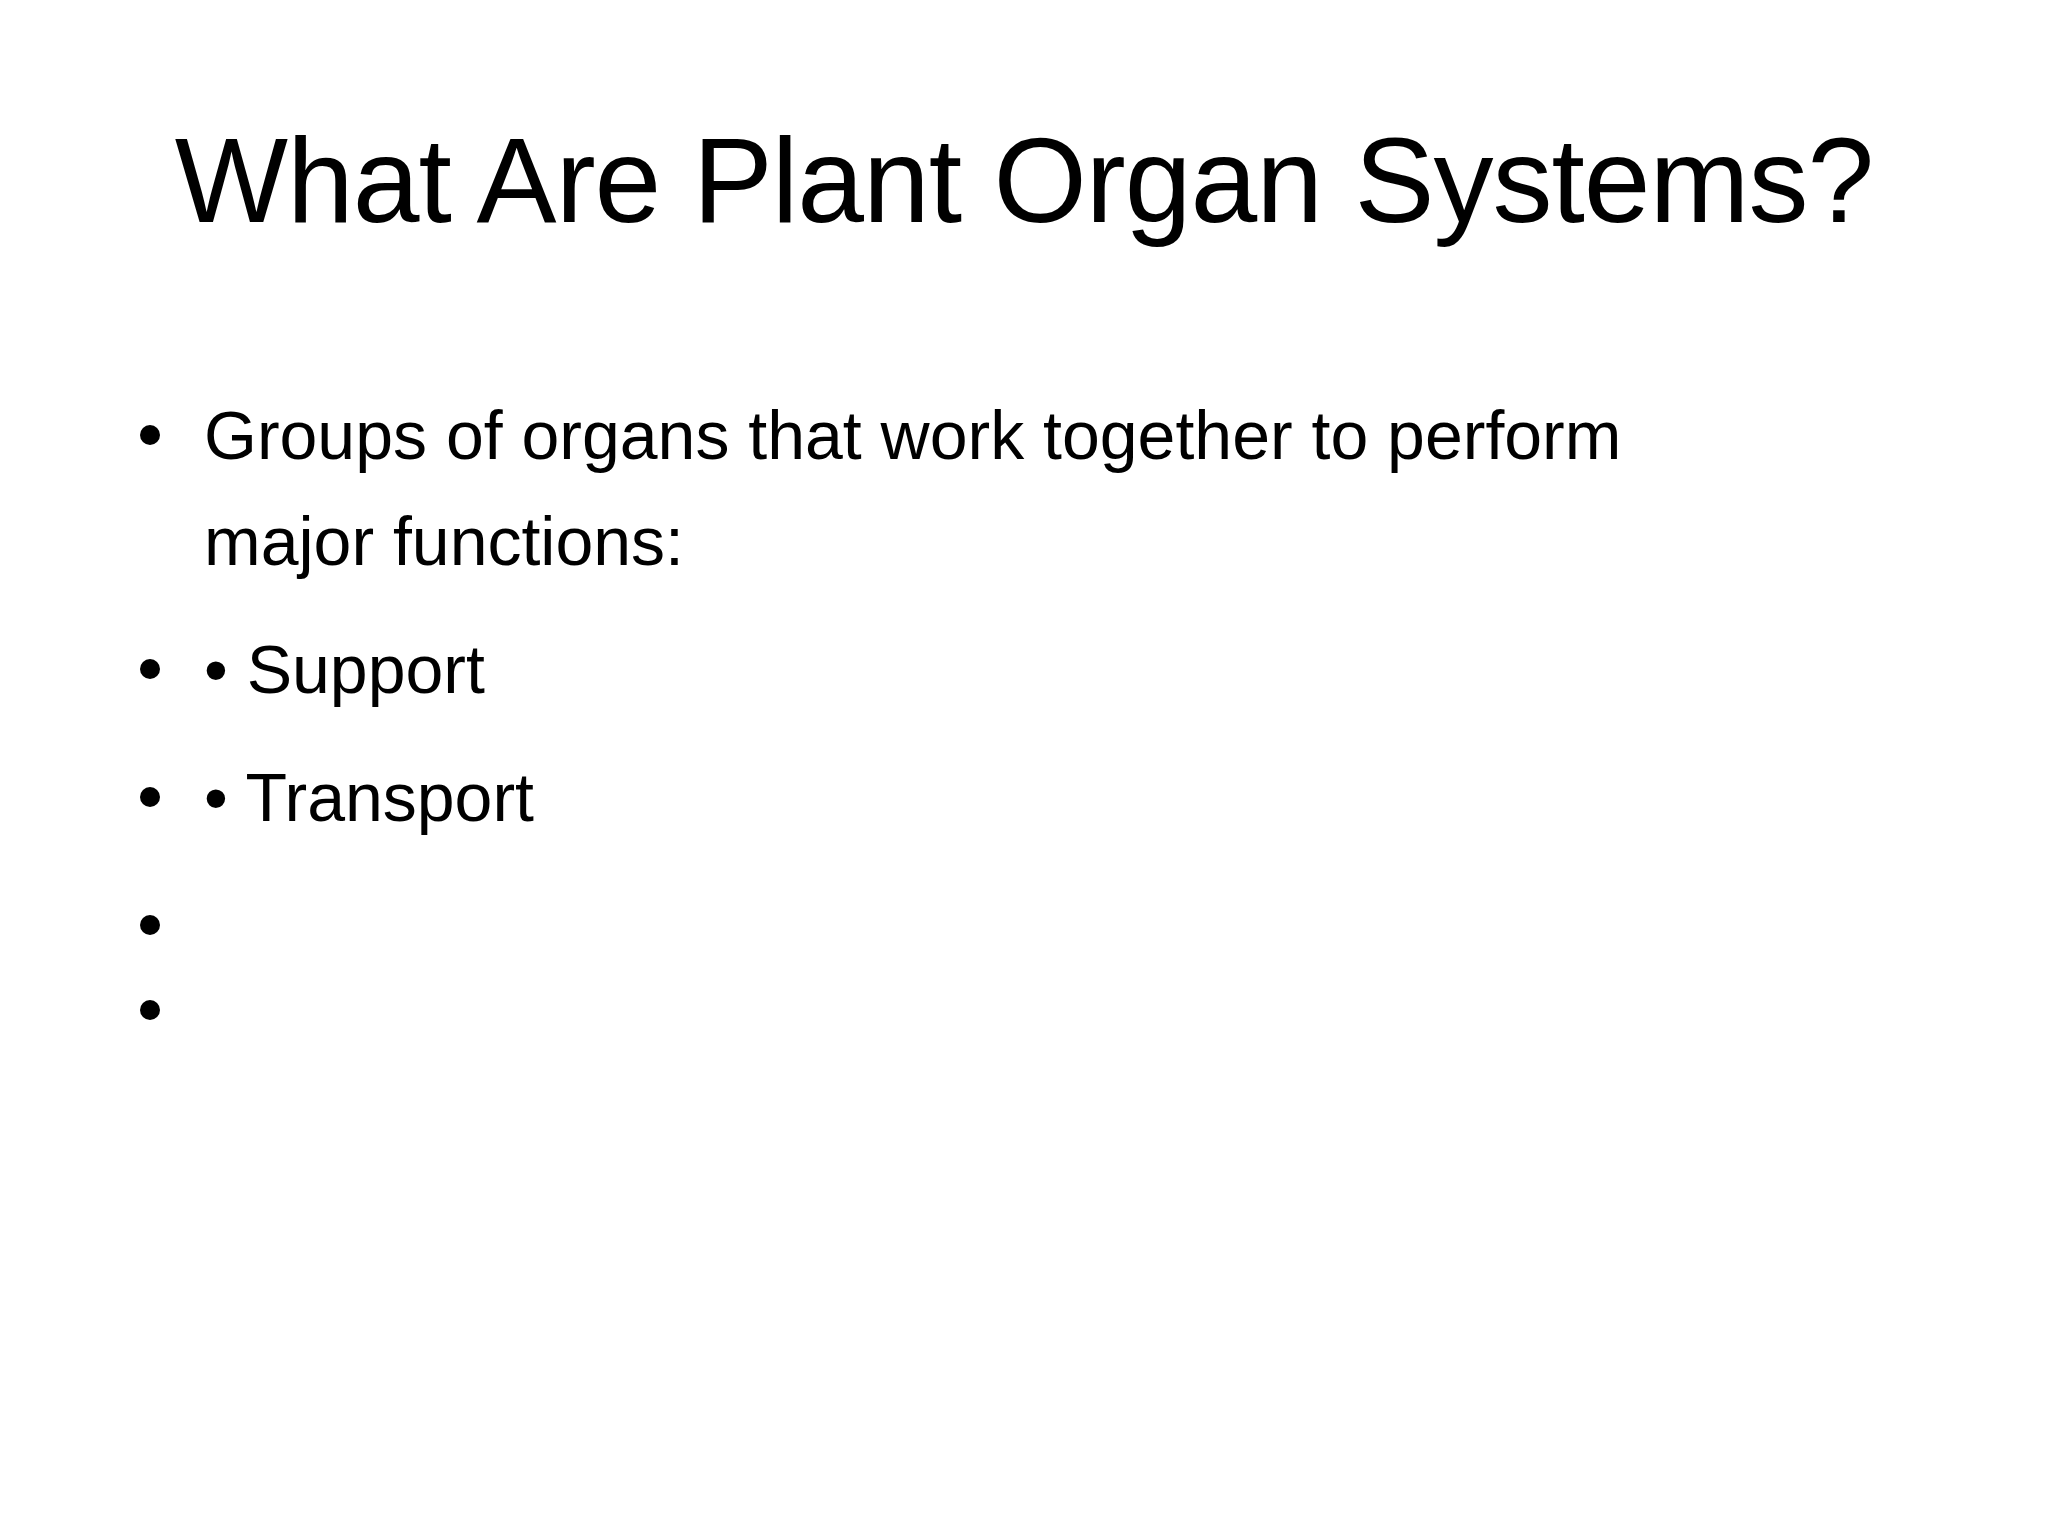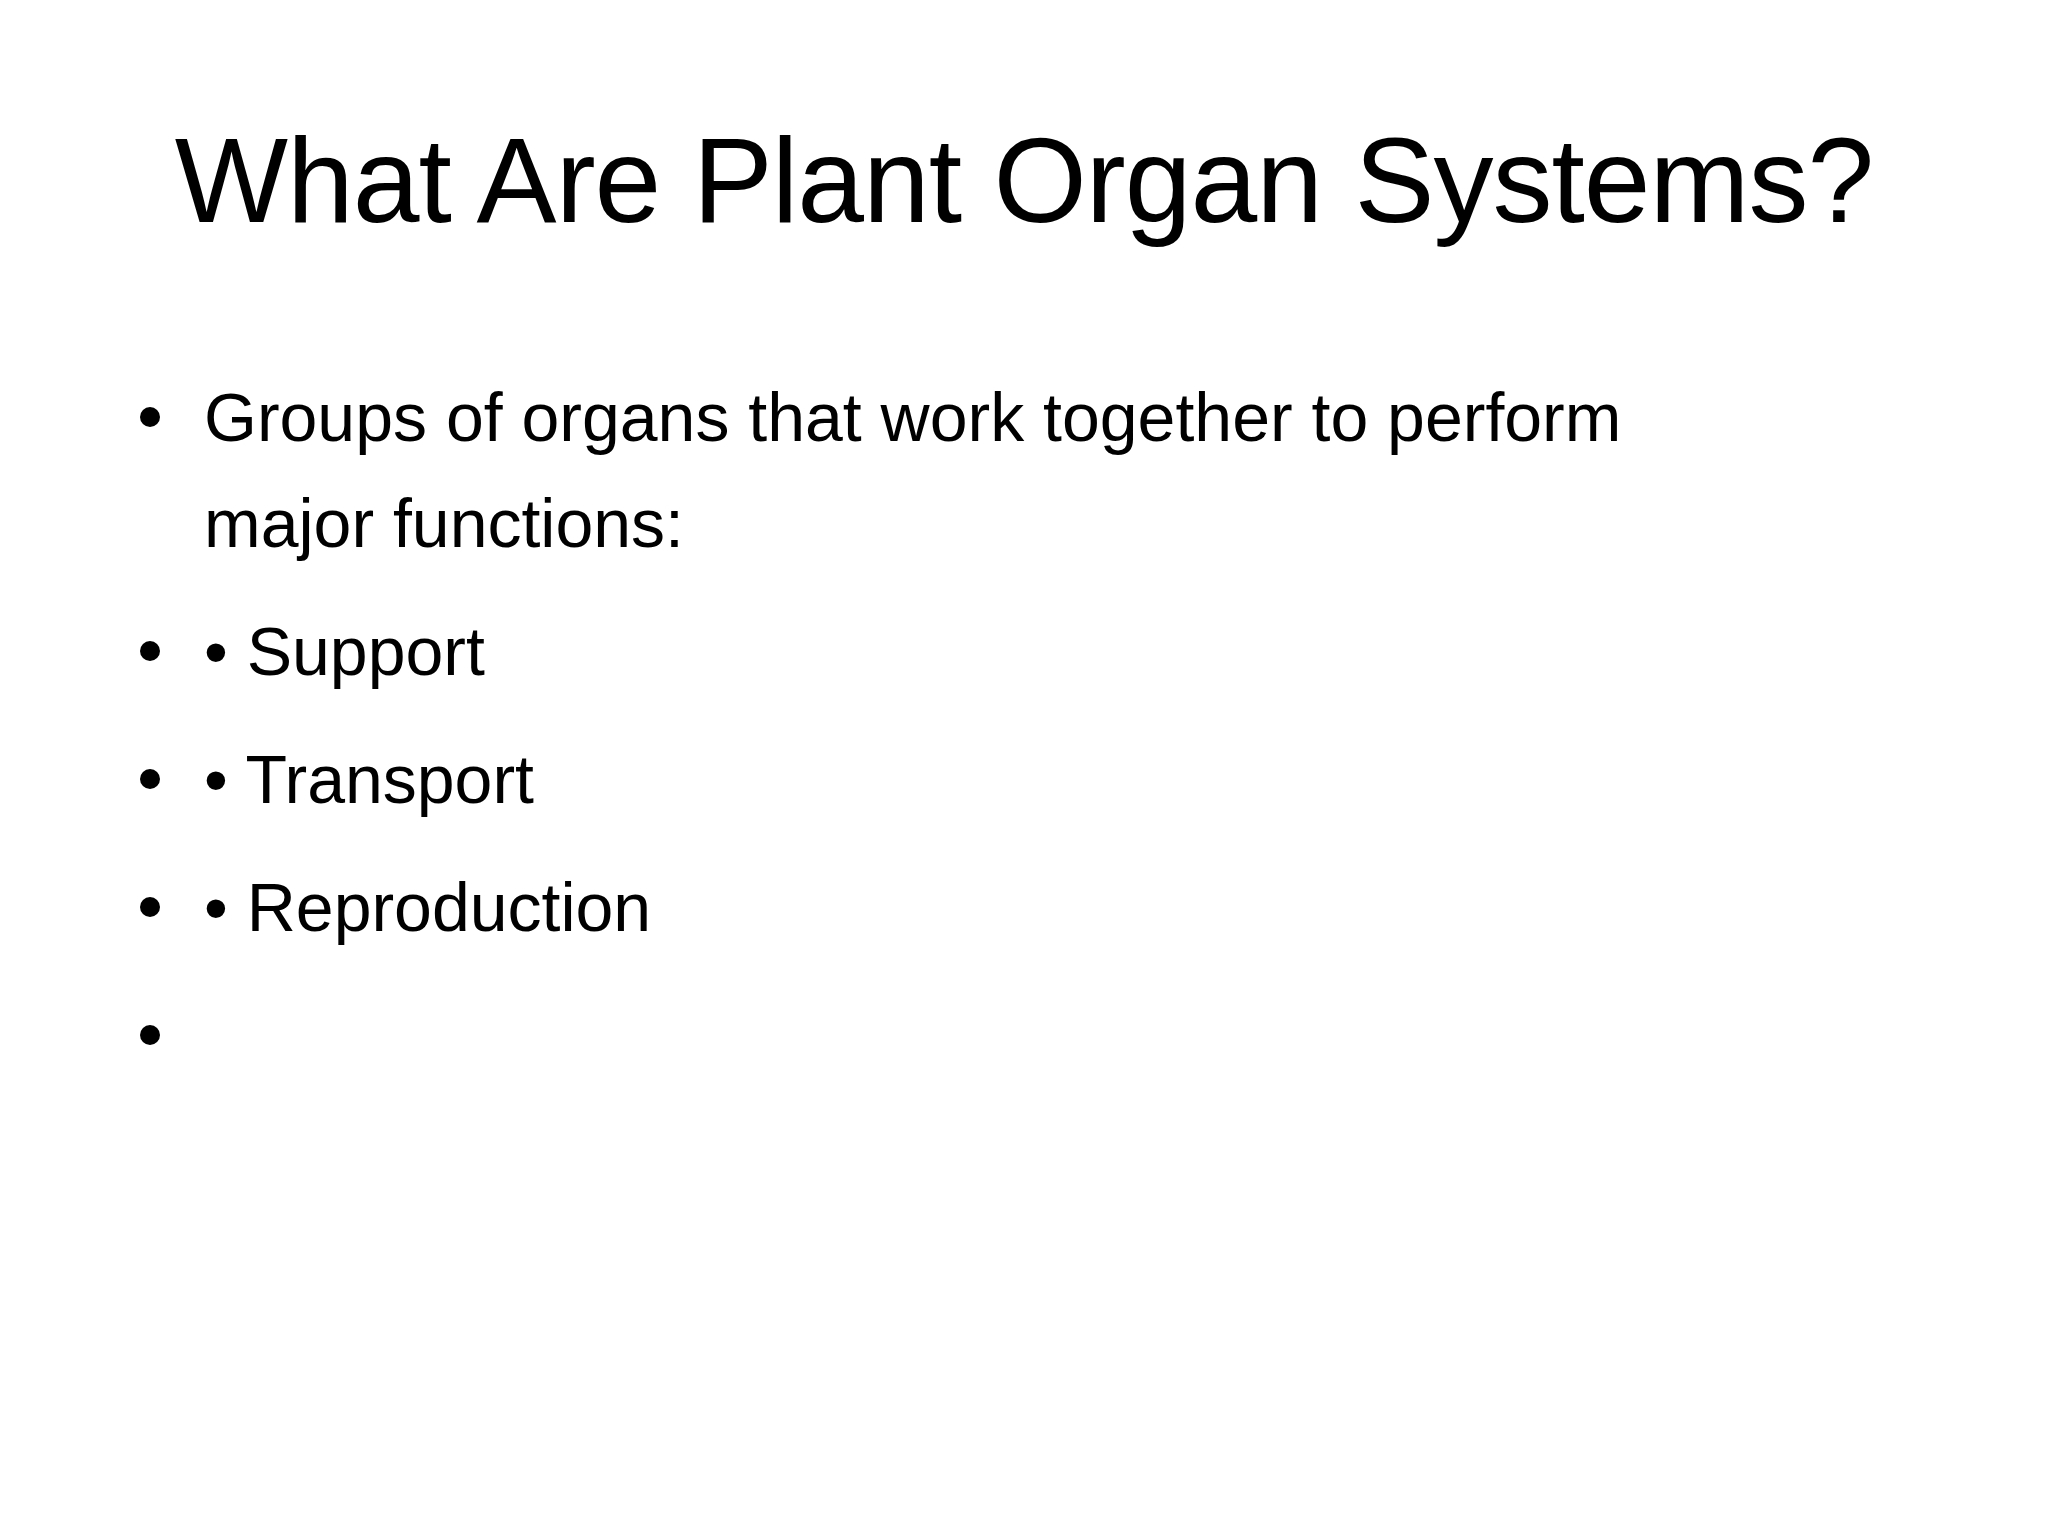--- a/index.html
+++ b/index.html
@@ -25,21 +25,21 @@
     line-height: 145px;
     letter-spacing: -1px;
     white-space: nowrap;
   }
   .bullet-list {
     list-style: none;
     margin: 0;
     padding: 0;
     position: absolute;
     left: 140px;
-    top: 364px;
+    top: 382px;
     width: 1760px;
   }
   .bullet-item {
     display: flex;
     align-items: flex-start;
     margin: 0 0 22px 0;
   }
   .bullet-dot {
     flex: none;
     width: 20px;
@@ -73,21 +73,20 @@
       <span class="bullet-text">• Support</span>
     </li>
 
     <li class="bullet-item">
       <span class="bullet-dot"></span>
       <span class="bullet-text">• Transport</span>
     </li>
 
     <li class="bullet-item">
       <span class="bullet-dot"></span>
-      <span class="bullet-text">• Reproduction</span>
     </li>
 
     <li class="bullet-item">
       <span class="bullet-dot"></span>
     </li>
 
 
   </ul>
 </div>
 

